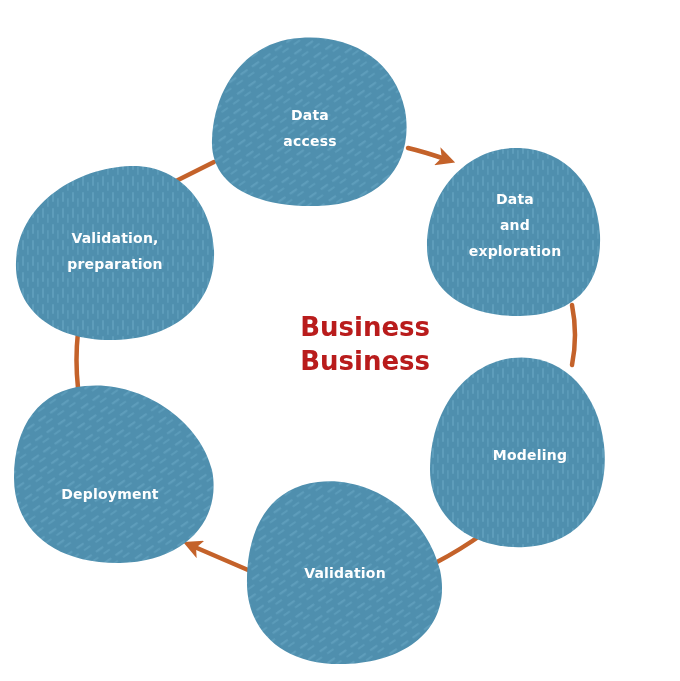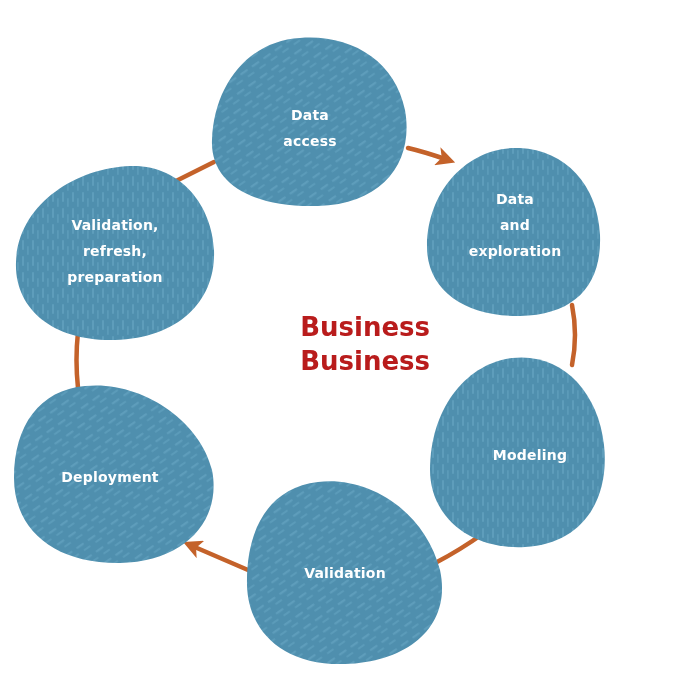--- a/index.html
+++ b/index.html
@@ -97,26 +97,25 @@
 </div>
 
 <div class="blob-label" style="left:460px; top:440px; width:140px; height:30px;">
   <span>Modeling</span>
 </div>
 
 <div class="blob-label" style="left:270px; top:558px; width:150px; height:30px;">
   <span>Validation</span>
 </div>
 
-<div class="blob-label" style="left:30px; top:462px; width:160px; height:30px;">
+<div class="blob-label" style="left:30px; top:479px; width:160px; height:30px;">
   <span>Deployment</span>
 </div>
 
 <div class="blob-label" style="left:40px; top:210px; width:150px; height:82px;">
   <span>Validation,</span>
-  <span>refresh,</span>
   <span>preparation</span>
 </div>
 
 <div id="center-title">
   <span>Business</span>
   <span>Business</span>
 </div>
 
 </body></html>

